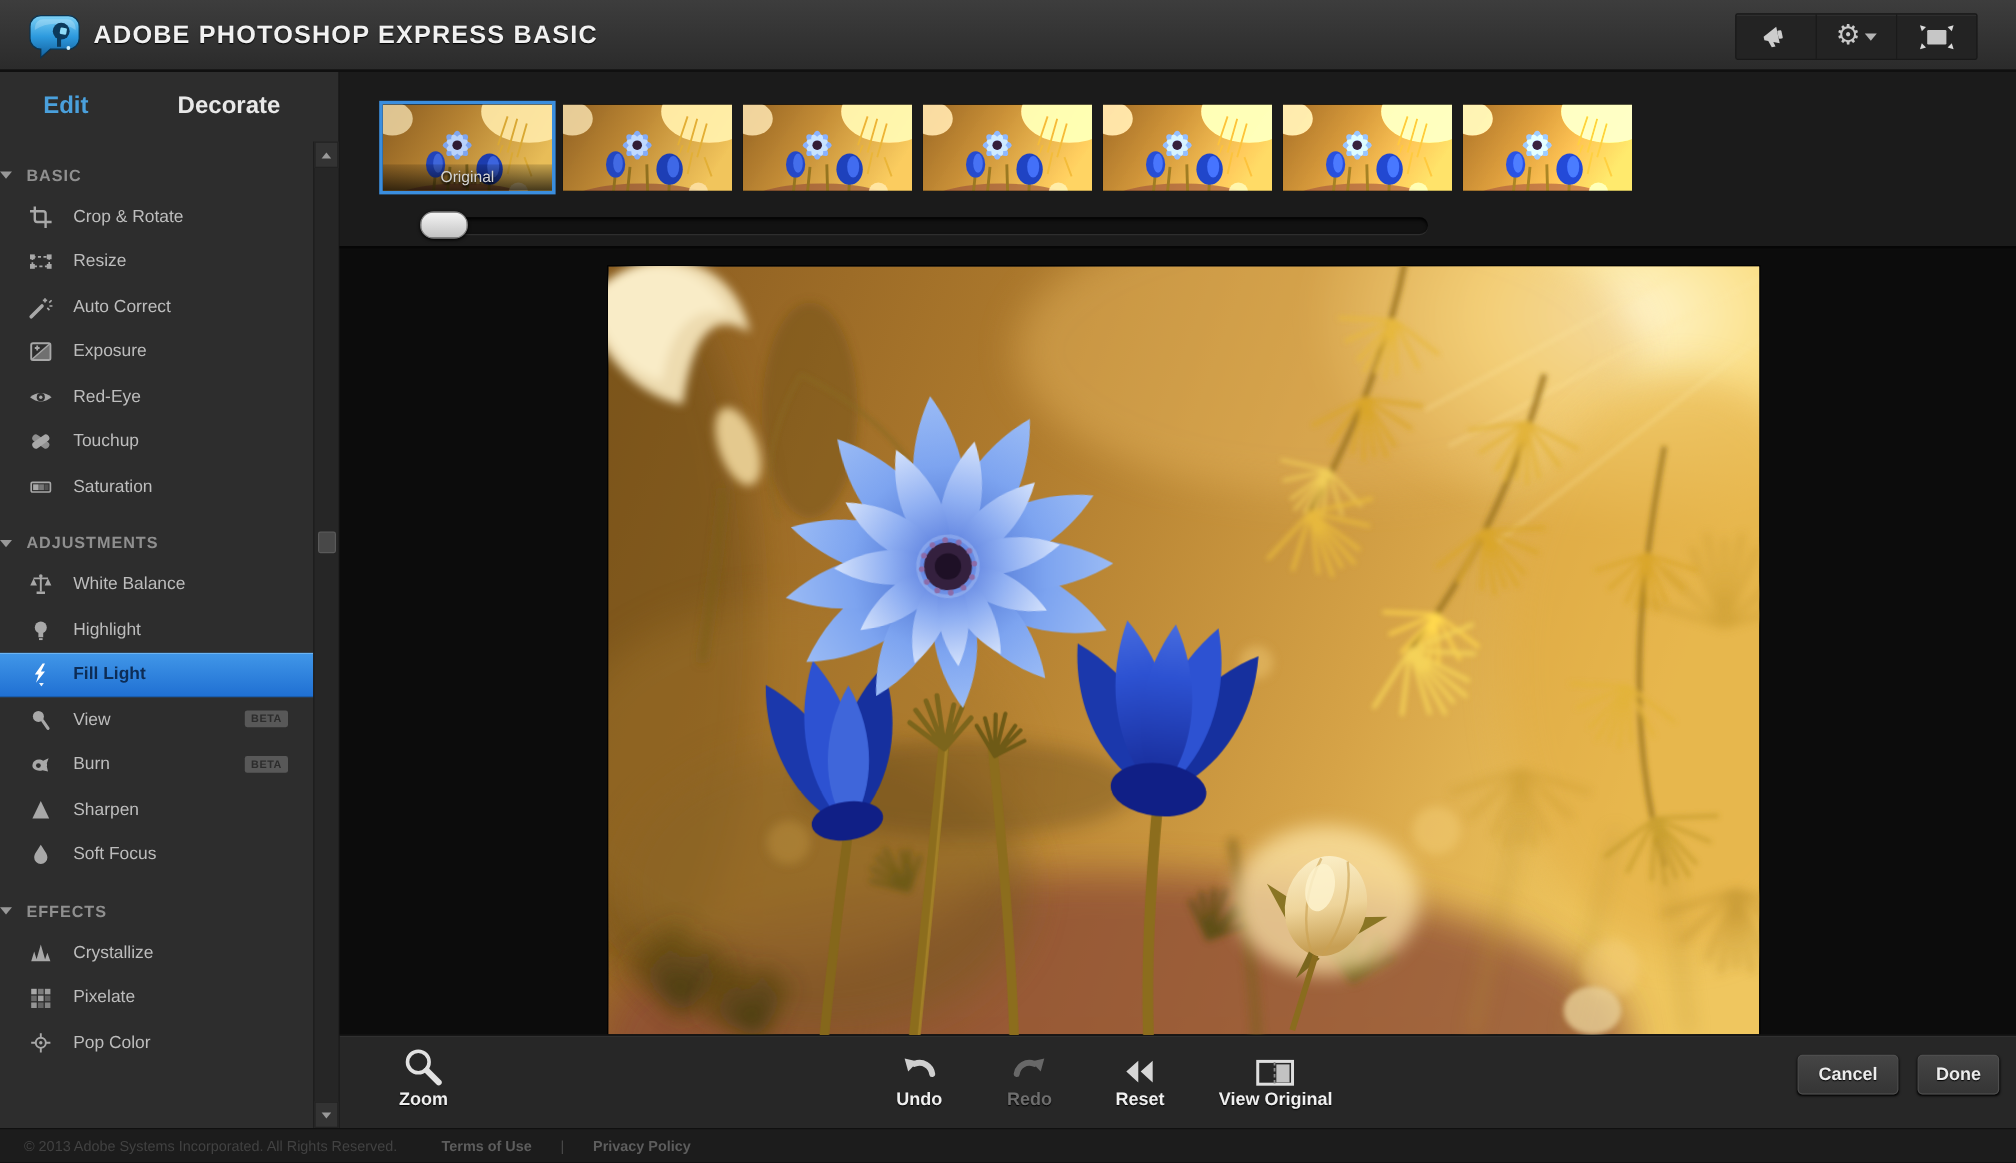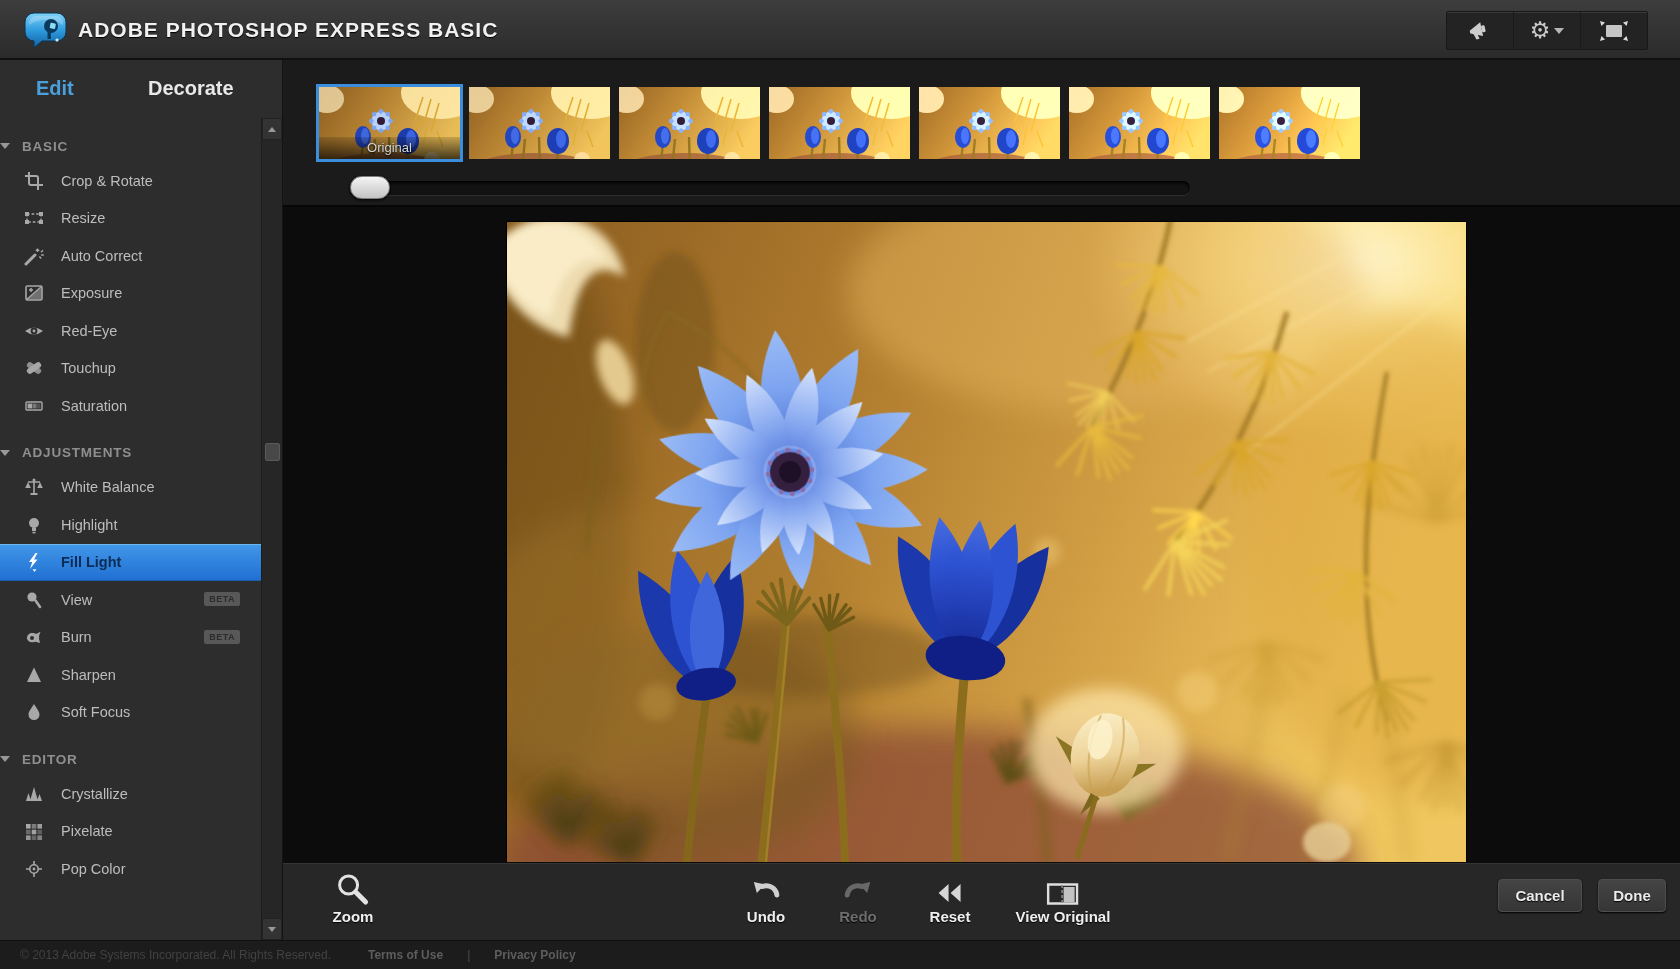--- a/index.html
+++ b/index.html
@@ -336,21 +336,21 @@
       <span class="si-icon">
           <svg width="20" height="20" viewBox="0 0 20 20">
             <path d="M10 2C7 7 4.5 9.5 4.5 12.5a5.5 5.5 0 0 0 11 0C15.5 9.5 13 7 10 2Z" fill="currentColor"></path>
           </svg>
         </span>
       <span class="si-label">Soft Focus</span>
     </div>
 
     <div class="side-header">
       <span class="tri"></span>
-      <span>EDITOR</span>
+      <span>EFFECTS</span>
     </div>
 
     <div class="side-item">
       <span class="si-icon">
           <svg width="20" height="20" viewBox="0 0 20 20">
             <path d="M2 17l2.5-8L7 17ZM6 17 10 3l4 14ZM13 17l2.5-7L18 17Z" fill="currentColor"></path>
           </svg>
         </span>
       <span class="si-label">Crystallize</span>
     </div>

